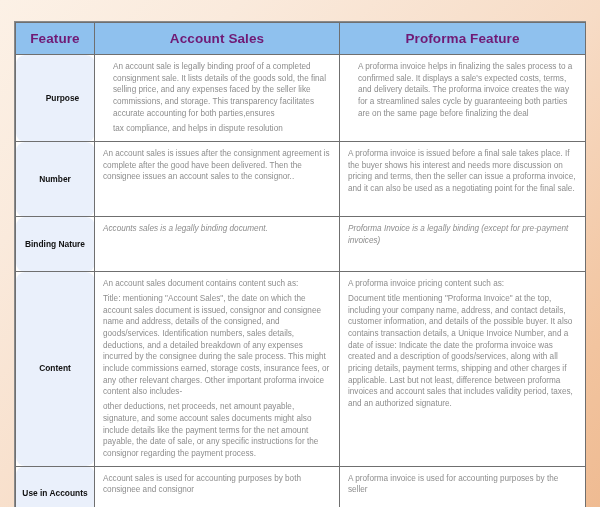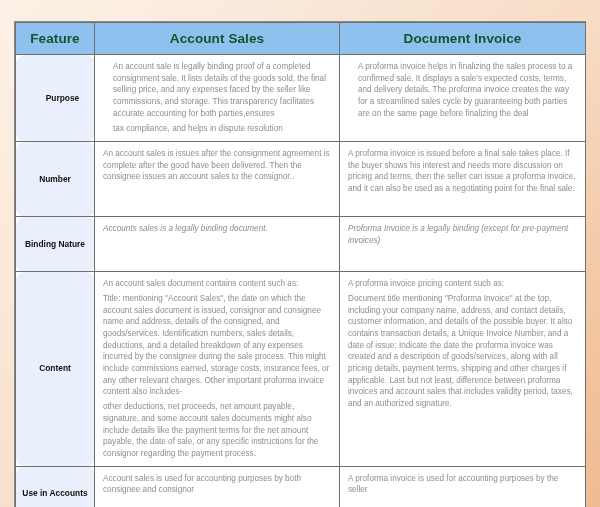--- a/index.html
+++ b/index.html
@@ -31,21 +31,21 @@
     table-layout: fixed;
   }
 
   table.compare col.col-feature { width: 79px; }
   table.compare col.col-a { width: 245px; }
   table.compare col.col-b { width: 246px; }
 
   thead th {
     background: #8fc1ee;
     border: 1px solid #6f6f6f;
-    color: #14532d;
+    color: #701a75;
     font-size: 13.5px;
     font-weight: bold;
     text-align: center;
     padding: 8px 4px;
     letter-spacing: 0.1px;
   }
 
   tbody td {
     border: 1px solid #6f6f6f;
     vertical-align: middle;
@@ -95,21 +95,21 @@
   <table class="compare">
     <colgroup>
       <col class="col-feature">
       <col class="col-a">
       <col class="col-b">
     </colgroup>
     <thead>
       <tr>
         <th>Feature</th>
         <th>Account Sales</th>
-        <th>Document Invoice</th>
+        <th>Proforma Feature</th>
       </tr>
     </thead>
     <tbody>
       <tr class="row-purpose">
         <td class="feature-cell">Purpose</td>
         <td class="body-cell">
           <p>An account sale is legally binding proof of a completed consignment sale. It lists details of the goods sold, the final selling price, and any expenses faced by the seller like commissions, and storage. This transparency facilitates accurate accounting for both parties,ensures</p>
           <p>tax compliance, and helps in dispute resolution</p>
         </td>
         <td class="body-cell">

